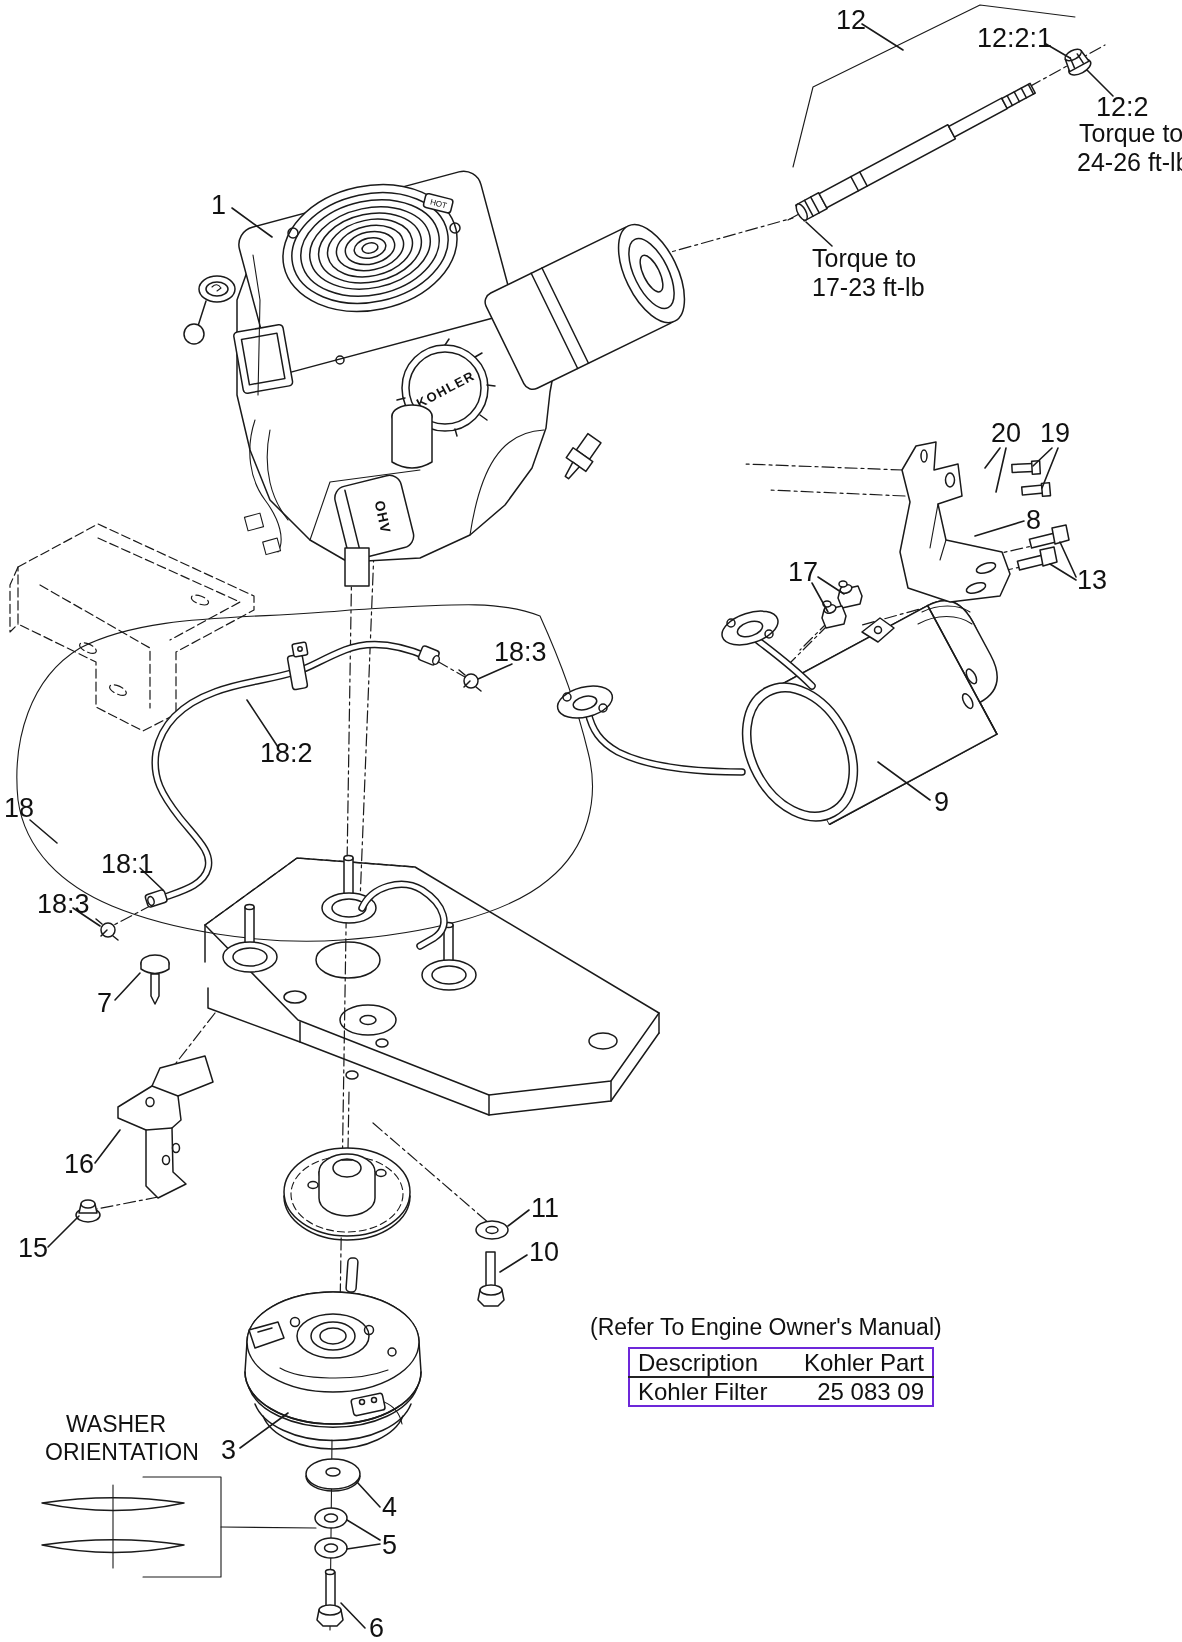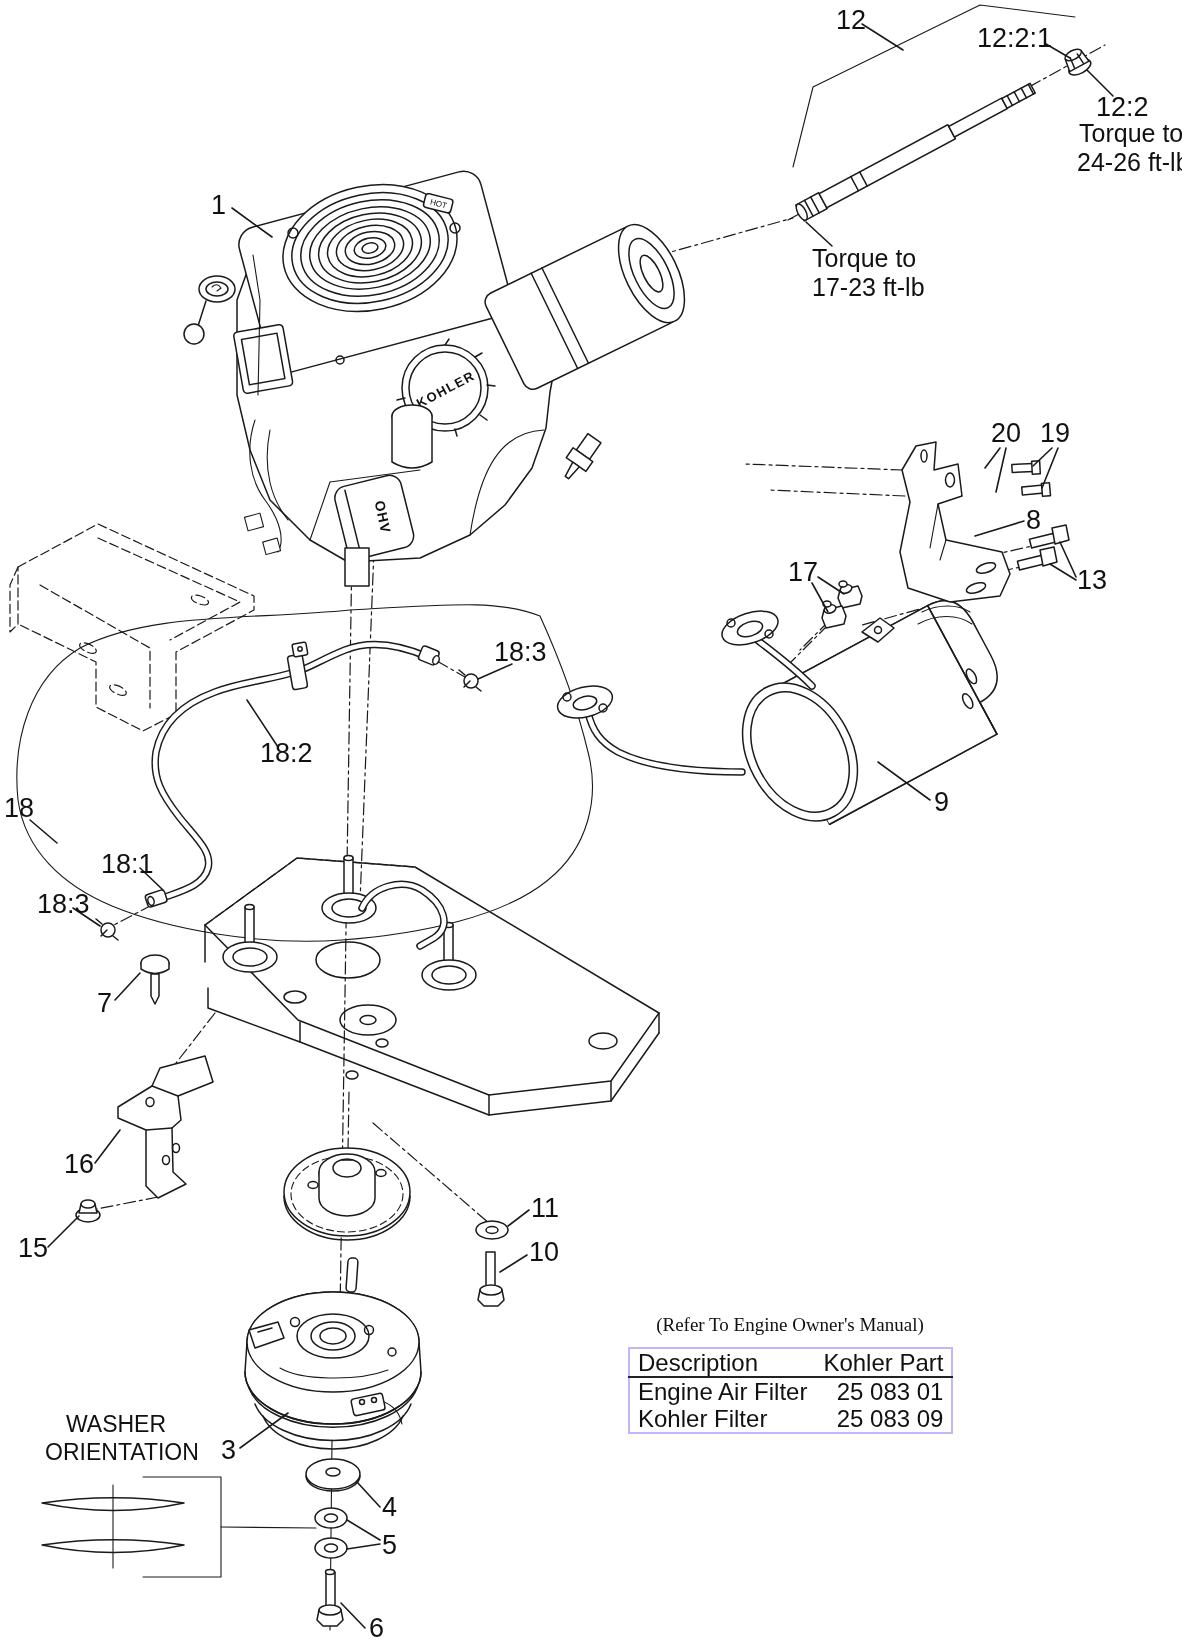--- a/index.html
+++ b/index.html
@@ -15,23 +15,23 @@
   svg.art .tube{stroke-width:7.5;}
   svg.art .tubein{stroke:#ffffff;stroke-width:4.6;}
   svg.art .leader{stroke-width:1.6;}
   svg.art text{fill:#111;stroke:none;font-family:"Liberation Sans",sans-serif;}
   .callout{font-size:27px;}
   .note{font-size:25px;}
   .wash{font-size:23px;}
   .mark-kohler{font-size:13px;font-weight:bold;letter-spacing:1.5px;}
   .mark-ohv{font-size:14px;font-weight:bold;letter-spacing:1px;}
   .mark-hot{font-size:8px;}
-  .refer{position:absolute;left:590px;top:1314px;width:400px;text-align:center;font-size:19px;font-family:Liberation Serif, serif;}
+  .refer{position:absolute;left:590px;top:1314px;width:400px;text-align:left;font-size:23px;}
   .ptable{position:absolute;left:628px;top:1347px;width:306px;}
-  .ptable table{border-collapse:collapse;width:100%;font-size:24px;border:2px solid #c4b5fd;}
+  .ptable table{border-collapse:collapse;width:100%;font-size:24px;border:2px solid #6d28d9;}
   .ptable th,.ptable td{padding:0 8px;font-weight:normal;text-align:left;line-height:27px;white-space:nowrap;}
   .ptable thead th{border-bottom:2px solid #222;}
   .ptable .part{text-align:right;margin-top:44px;}
 </style>
 </head>
 <body>
 
 <div class="page">
 
 <svg class="art" width="1182" height="1642" viewBox="0 0 1182 1642">
@@ -493,24 +493,20 @@
 <div class="ptable">
   <table>
     <thead>
       <tr>
         <th>Description</th>
         <th class="part">Kohler Part</th>
       </tr>
     </thead>
     <tbody>
       <tr>
-        <td>Engine Air Filter</td>
-        <td class="part">25 083 01</td>
-      </tr>
-      <tr>
         <td>Kohler Filter</td>
         <td class="part">25 083 09</td>
       </tr>
     </tbody>
   </table>
 </div>
 
 </div>
 
 </body></html>

